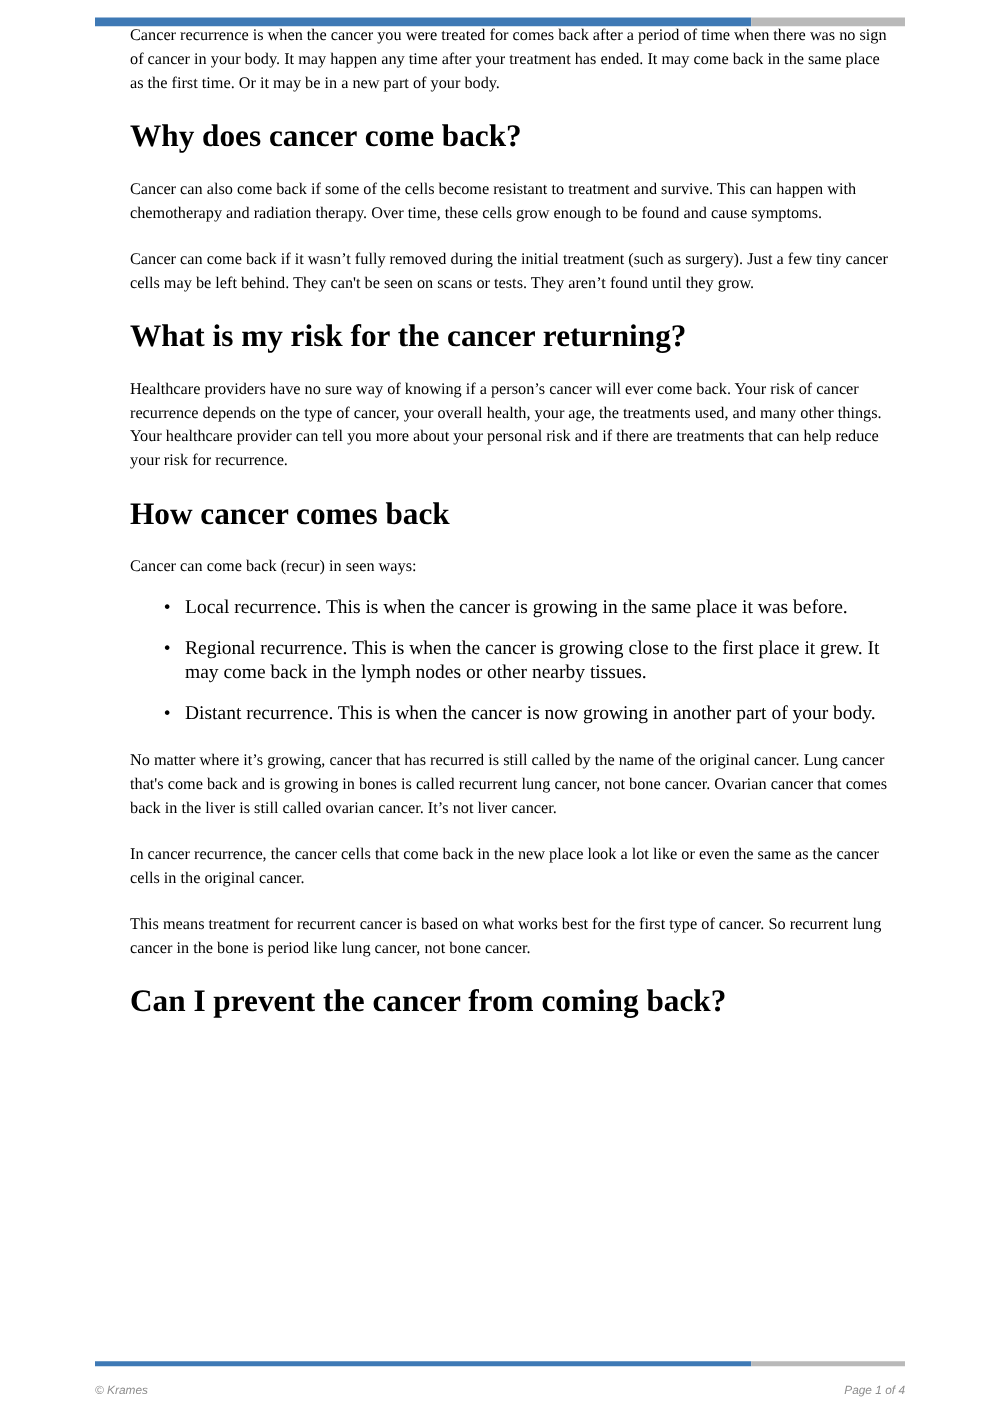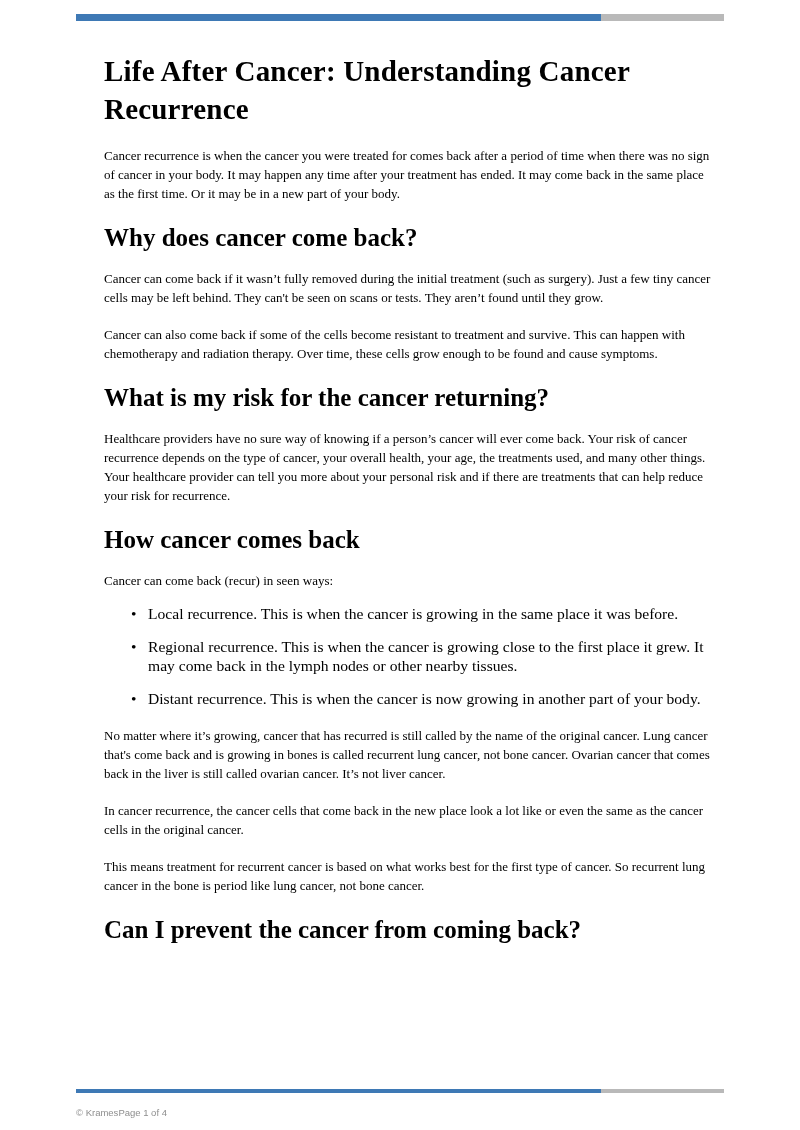--- a/index.html
+++ b/index.html
@@ -66,46 +66,46 @@
 
   
   .footer{
     position:absolute;
     left:76px;width:648px;
     bottom:12px;
   }
   .footer-bar{height:4px;display:flex;}
   .footer-row{
     display:flex;
-    justify-content:flex-start;
+    justify-content:space-between;
     margin-top:14px;
     font-family:"Liberation Sans", sans-serif;
+    font-style:italic;
     font-size:9.5px;
     color:var(--footer-text,#8e8e8e);
   }
 </style>
 </head>
 <body>
 
 <div class="page">
 
   <div class="accent-bar top">
     <div class="bar-blue"></div>
     <div class="bar-gray"></div>
   </div>
 
   <div class="content">
 
-    <h1>Life After Cancer: Understanding Cancer Recurrence</h1>
 
     <p>Cancer recurrence is when the cancer you were treated for comes back after a period of time when there was no sign of cancer in your body. It may happen any time after your treatment has ended. It may come back in the same place as the first time. Or it may be in a new part of your body.</p>
 
     <h2>Why does cancer come back?</h2>
+    <p>Cancer can also come back if some of the cells become resistant to treatment and survive. This can happen with chemotherapy and radiation therapy. Over time, these cells grow enough to be found and cause symptoms.</p>
     <p>Cancer can come back if it wasn’t fully removed during the initial treatment (such as surgery). Just a few tiny cancer cells may be left behind. They can't be seen on scans or tests. They aren’t found until they grow.</p>
-    <p>Cancer can also come back if some of the cells become resistant to treatment and survive. This can happen with chemotherapy and radiation therapy. Over time, these cells grow enough to be found and cause symptoms.</p>
 
     <h2>What is my risk for the cancer returning?</h2>
     <p>Healthcare providers have no sure way of knowing if a person’s cancer will ever come back. Your risk of cancer recurrence depends on the type of cancer, your overall health, your age, the treatments used, and many other things. Your healthcare provider can tell you more about your personal risk and if there are treatments that can help reduce your risk for recurrence.</p>
 
     <h2>How cancer comes back</h2>
     <p>Cancer can come back (recur) in seen ways:</p>
 
     <ul>
       <li><span class="lead">Local recurrence.</span> <span>This is when the cancer is growing in the same place it was before.</span></li>
       <li><span class="lead">Regional recurrence.</span> <span>This is when the cancer is growing close to the first place it grew. It may come back in the lymph nodes or other nearby tissues.</span></li>

